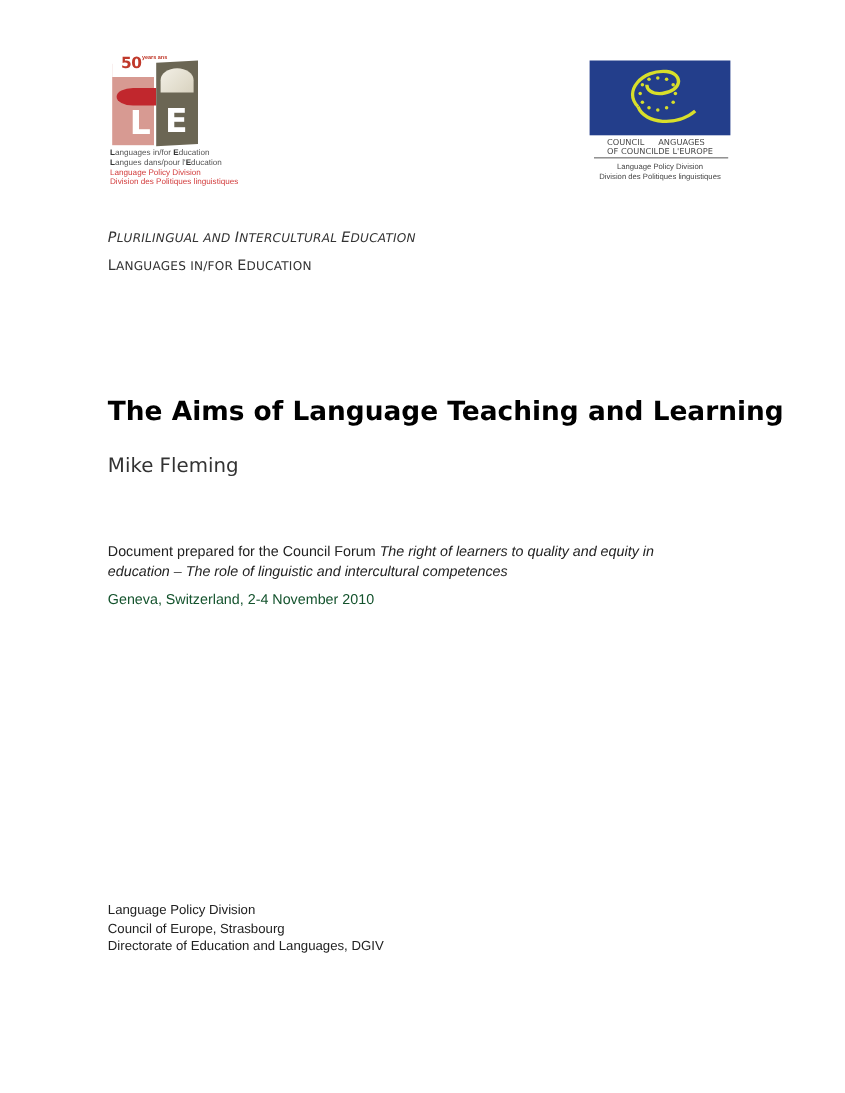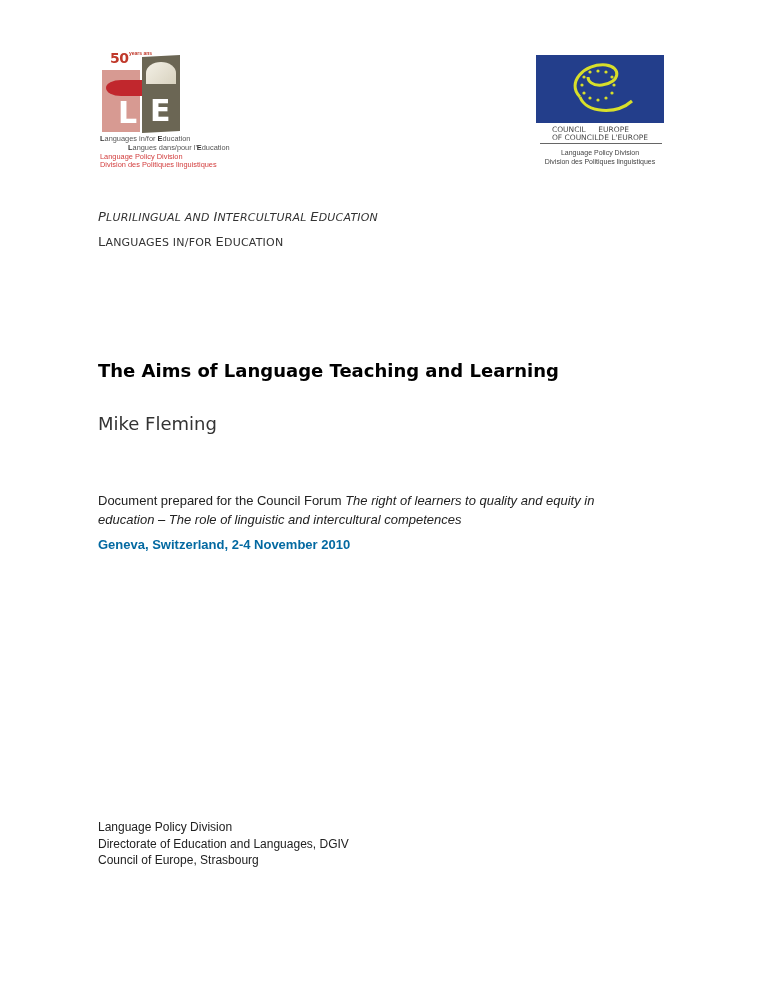--- a/index.html
+++ b/index.html
@@ -12,44 +12,44 @@
   .le-left-top { position: absolute; left: 2px; top: 4px; width: 38px; height: 18px; background: #fff; }
   .le-50 { position: absolute; left: 10px; top: 2px; font-weight: bold; font-size: 14px; color: #c0392b; font-family: "DejaVu Sans", sans-serif; letter-spacing: -0.5px; }
   .le-50-sub { position: absolute; left: 29px; top: 3px; font-size: 5px; line-height: 5px; color: #c0392b; font-weight: bold; }
   .le-lips { position: absolute; left: 6px; top: 32px; width: 36px; height: 16px; background: #c1272d; border-radius: 50% 0 0 50% / 60% 0 0 60%; }
   .le-L { position: absolute; left: 18px; top: 50px; font-size: 30px; font-weight: bold; color: #fff; font-family: "DejaVu Sans", sans-serif; line-height: 30px; }
   .le-right { position: absolute; left: 42px; top: 8px; width: 38px; height: 76px; background: #6b6654; transform: skewY(-3deg); }
   .le-book { position: absolute; left: 46px; top: 14px; width: 30px; height: 22px; background: linear-gradient(135deg, #f3f0e6 0%, #d8d2bf 100%); border-radius: 50% 50% 0 0; }
   .le-E { position: absolute; left: 50px; top: 48px; font-size: 30px; font-weight: bold; color: #ffffff; font-family: "DejaVu Sans", sans-serif; line-height: 30px; }
   .le-text { position: absolute; left: 0; font-size: 7.4px; line-height: 8px; white-space: nowrap; font-family: "Liberation Sans", sans-serif; }
   .le-t1 { top: 87px; color: #555; }
-  .le-t2 { top: 96px; color: #555; margin-left: 28px; }
+  .le-t2 { top: 96px; color: #555; }
   .le-t3 { top: 105px; color: #d23c3c; }
   .le-t4 { top: 113px; color: #d23c3c; }
   .le-t1 b, .le-t2 b { color: #333; }
 
   
   #coe-logo { left: 530px; top: 50px; width: 140px; height: 125px; }
   .coe-flag { position: absolute; left: 6px; top: 5px; width: 128px; height: 68px; background: #233e8b; }
   .coe-text-row { position: absolute; top: 76px; left: 6px; width: 128px; display: flex; justify-content: center; font-size: 7.5px; line-height: 8px; color: #4a4a4a; text-align: left; font-family: "DejaVu Sans", sans-serif; }
   .coe-line { position: absolute; left: 10px; top: 93px; width: 122px; height: 1px; background: #666; }
   .coe-div { position: absolute; top: 98px; left: 0; width: 140px; text-align: center; font-size: 7px; line-height: 9px; color: #444; }
 
   
   .smallcaps { font-family: "DejaVu Sans", sans-serif; color: #333; font-size: 11px; letter-spacing: 0.2px; }
   .smallcaps .big { font-size: 13px; }
   #series { left: 98px; top: 209px; font-style: italic; text-align: right; }
   #sub-series { left: 98px; top: 234px; }
 
-  #title { left: 98px; top: 360px; font-family: "DejaVu Sans", sans-serif; font-weight: bold; font-size: 18px; color: #000; white-space: nowrap; }
+  #title { left: 98px; top: 360px; font-family: "DejaVu Sans", sans-serif; font-weight: bold; font-size: 24px; color: #000; white-space: nowrap; }
   #author { left: 98px; top: 413px; font-family: "DejaVu Sans", sans-serif; font-size: 18px; color: #333; }
 
   #prepared { left: 98px; top: 491px; width: 520px; font-size: 13px; line-height: 19px; color: #222; }
   #prepared i { font-style: italic; }
-  #venue { left: 98px; top: 537px; font-size: 13px; color: #0369a1; font-weight: bold; }
+  #venue { left: 98px; top: 537px; font-size: 13px; color: #14532d; }
 
   #footer { left: 98px; top: 819px; font-size: 12px; line-height: 16.5px; color: #222; }
   #footer div { white-space: nowrap; }
 </style>
 </head>
 <body>
 
 <div id="le-logo" class="abs">
   <div class="le-left"></div>
   <div class="le-left-top"></div>
@@ -86,21 +86,21 @@
           <circle cx="54" cy="17" r="1.6"></circle>
       </g>
     </svg>
   </div>
   <div class="coe-text-row">
     <div>
         <div>COUNCIL</div>
         <div>OF COUNCIL</div>
       </div>
     <div>
-        <div>EUROPE</div>
+        <div>ANGUAGES</div>
         <div>DE L'EUROPE</div>
       </div>
   </div>
   <div class="coe-line"></div>
   <div class="coe-div">
     <div>Language Policy Division</div>
     <div>Division des Politiques linguistiques</div>
   </div>
 </div>
 
@@ -108,15 +108,15 @@
 <div id="sub-series" class="abs smallcaps"><span class="big">L</span><span>ANGUAGES IN/FOR </span><span class="big">E</span><span>DUCATION</span></div>
 
 <div id="title" class="abs">The Aims of Language Teaching and Learning</div>
 <div id="author" class="abs">Mike Fleming</div>
 
 <div id="prepared" class="abs"><span>Document prepared for the Council Forum </span><i>The right of learners to quality and equity in education – The role of linguistic and intercultural competences</i></div>
 <div id="venue" class="abs">Geneva, Switzerland, 2-4 November 2010</div>
 
 <div id="footer" class="abs">
   <div>Language Policy Division</div>
+  <div>Council of Europe, Strasbourg</div>
   <div>Directorate of Education and Languages, DGIV</div>
-  <div>Council of Europe, Strasbourg</div>
 </div>
 
 </body></html>

